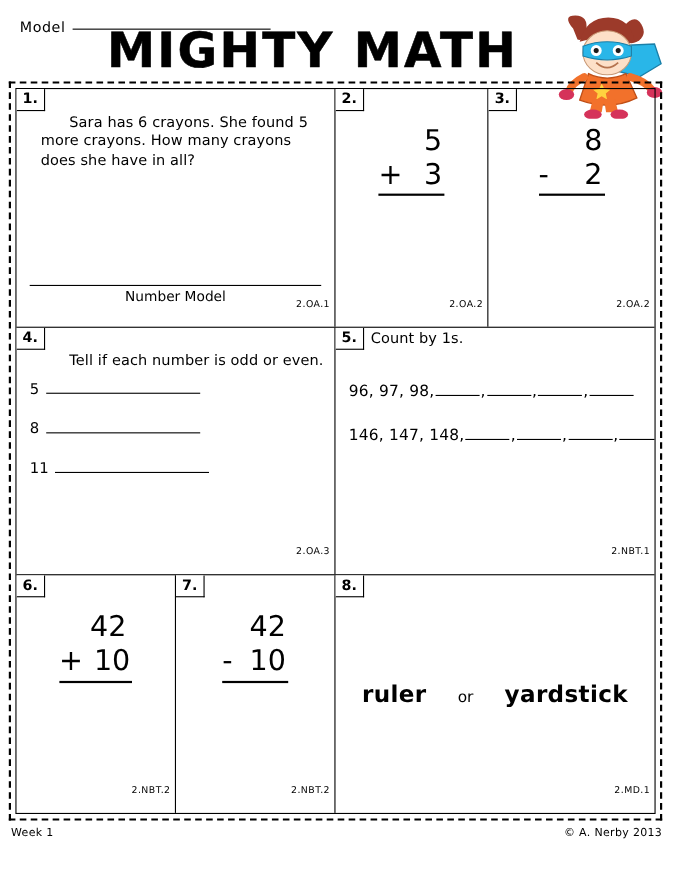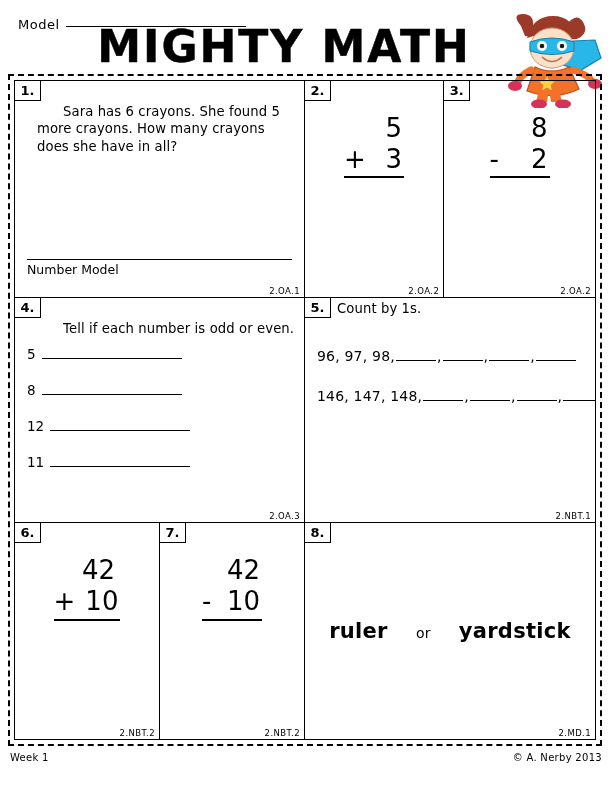--- a/index.html
+++ b/index.html
@@ -125,21 +125,21 @@
   }
   .prompt.wrapback {
     left: 22px;
     text-indent: 26px;
     margin-top: 20px;
   }
 
   .std {
     position: absolute;
     right: 4px;
-    bottom: 1px;
+    bottom: 15px;
     font-size: 8.5px;
     letter-spacing: .4px;
   }
 
   
   .vmath {
     position: absolute;
     left: 0;
     right: 0;
     top: 32px;
@@ -177,21 +177,21 @@
     border-bottom: 1.5px solid #000;
     width: 82px;
     height: 11px;
     margin-left: 4px;
   }
   .nm-wrap {
     position: absolute;
     left: 12px;
     right: 12px;
     bottom: 20px;
-    text-align: left;
+    text-align: center;
     margin-top: 32px;
   }
   .nm-rule {
     border-bottom: 1.6px solid #000;
     height: 1px;
     margin-bottom: 2px;
   }
   .nm-label { font-size: 12.5px; }
 
   
@@ -352,21 +352,20 @@
     </div>
 
     <div class="row row-2">
 
       <div class="cell" style="width:50%">
         <div class="num-box">4.</div>
         <div class="prompt wrapback">Tell if each number is odd or even.</div>
         <div class="oe-list">
           <div class="oe-item"><span>5</span><span class="blank"></span></div>
           <div class="oe-item"><span>8</span><span class="blank"></span></div>
-          <div class="oe-item"><span>12</span><span class="blank"></span></div>
           <div class="oe-item"><span>11</span><span class="blank"></span></div>
         </div>
         <div class="std">2.OA.3</div>
       </div>
 
       <div class="cell" style="width:50%">
         <div class="num-box">5.</div>
         <div class="prompt">Count by 1s.</div>
         <div class="count-list">
           <div class="count-row">

